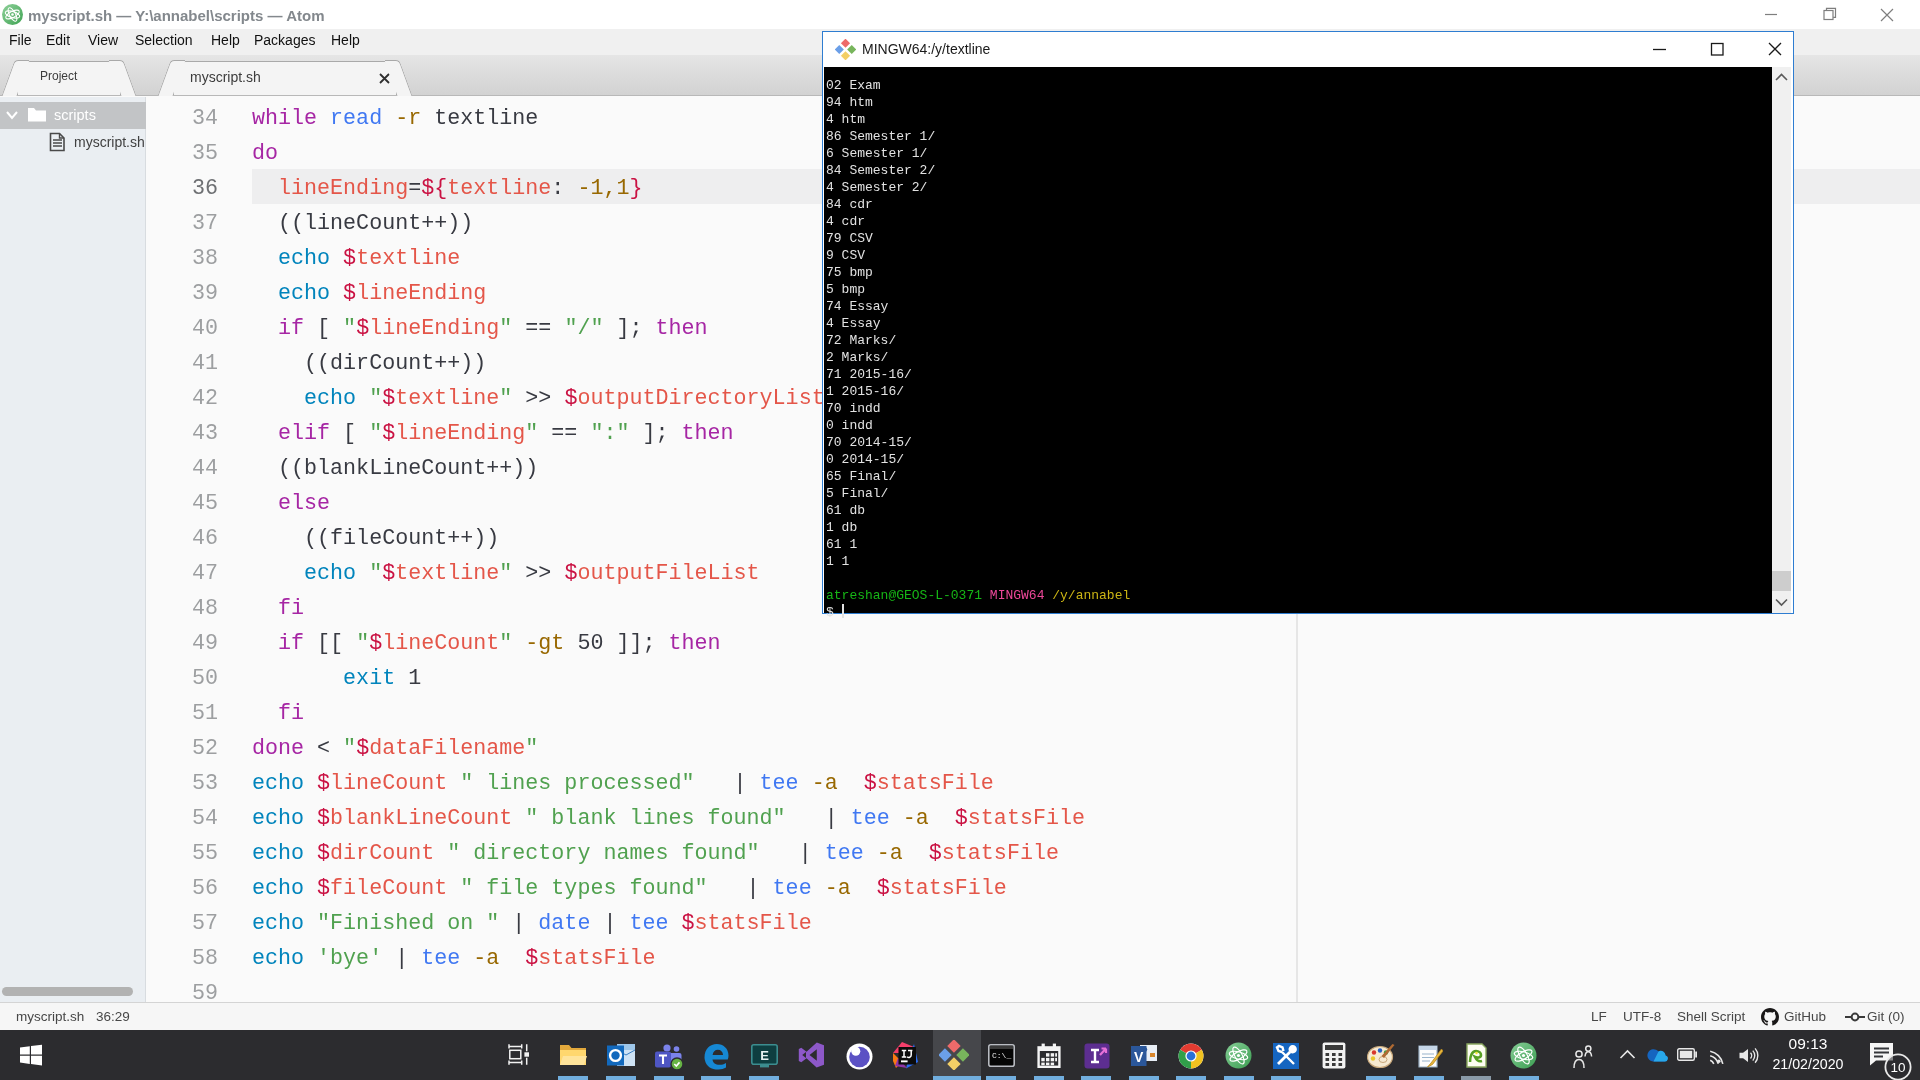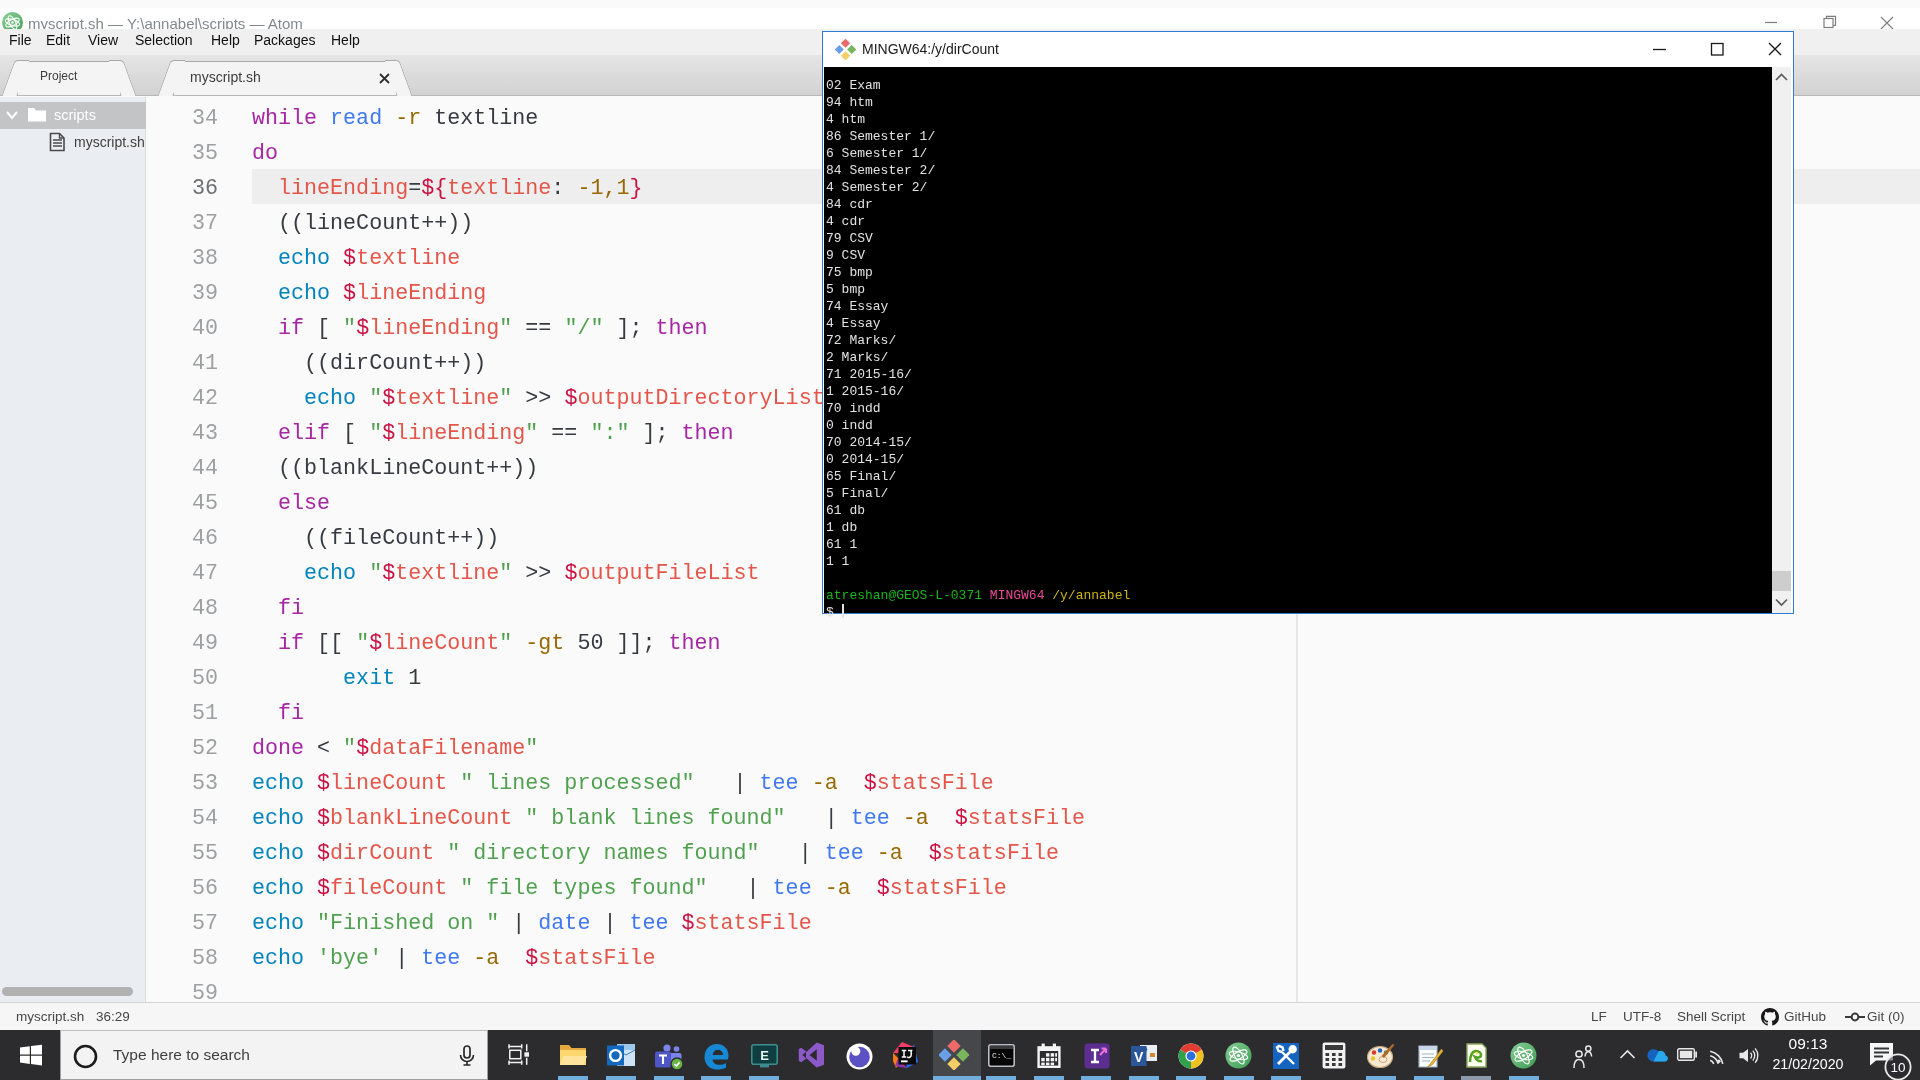--- a/index.html
+++ b/index.html
@@ -1,21 +1,21 @@
 <!DOCTYPE html>
 <html><head>
 <meta charset="utf-8">
 <style>
   * { margin:0; padding:0; box-sizing:border-box; }
   html,body { width:1920px; height:1080px; overflow:hidden; font-family:"Liberation Sans",sans-serif; }
   #stage { position:relative; width:1920px; height:1080px; background:#fafafa; }
   .abs { position:absolute; }
 
   
-  #titlebar { left:0; top:8px; width:1920px; height:29px; background:#ffffff; }
+  #titlebar { left:0; top:0; width:1920px; height:29px; background:#ffffff;font-weight:bold; }
   #title-text { left:28px; top:7px; font-size:15px; color:#83888d; }
   .capbtn { top:0; width:58px; height:29px; color:#7e7e7e; }
   #menubar { left:0; top:29px; width:1920px; height:26px; background:#f0f0f0; }
   .menu-item { position:absolute; top:3px; font-size:14px; color:#101010; }
 
   
   #treeheader { left:0; top:55px; width:146px; height:41px; background:linear-gradient(#e5e5e5,#d2d2d2); border-bottom:1px solid #b8b8b8;}
   #tabbar { left:146px; top:55px; width:1774px; height:41px; background:linear-gradient(#e5e5e5,#d2d2d2); border-bottom:1px solid #b8b8b8; }
   .tab { position:absolute; bottom:0; height:34px; background:#f4f4f4; border:1px solid #a9a9a9; border-bottom:none; }
   .tab:before, .tab:after { content:""; position:absolute; bottom:-1px; width:14px; height:35px; background:#f4f4f4; border-top:1px solid #a9a9a9; }
@@ -220,21 +220,21 @@
   </div>
 
   <div id="term" class="abs">
     <div id="termtitle" class="abs">
       <svg class="abs" style="left:11px;top:7px" width="21" height="21" viewBox="0 0 21 21">
         <rect x="7.25" y="1" width="6.5" height="6.5" transform="rotate(45 10.5 4.25)" fill="#ee6a6a"></rect>
         <rect x="1" y="7.25" width="6.5" height="6.5" transform="rotate(45 4.25 10.5)" fill="#6b9fe8"></rect>
         <rect x="13.5" y="7.25" width="6.5" height="6.5" transform="rotate(45 16.75 10.5)" fill="#78b55c"></rect>
         <rect x="7.25" y="13.5" width="6.5" height="6.5" transform="rotate(45 10.5 16.75)" fill="#f3cf66"></rect>
       </svg>
-      <span class="t">MINGW64:/y/dirCount</span>
+      <span class="t">MINGW64:/y/textline</span>
       <svg class="abs" style="left:805px;top:0" width="60" height="35">
           <line x1="24" y1="17.5" x2="37" y2="17.5" stroke="#1a1a1a" stroke-width="1.3"></line>
         </svg>
       <svg class="abs" style="left:863px;top:0" width="60" height="35">
           <rect x="24.5" y="11.5" width="11.5" height="11.5" fill="none" stroke="#1a1a1a" stroke-width="1.3"></rect>
         </svg>
       <svg class="abs" style="left:921px;top:0" width="60" height="35">
           <path d="M24 11 L36 23 M36 11 L24 23" stroke="#1a1a1a" stroke-width="1.3"></path>
         </svg>
     </div>
@@ -282,30 +282,20 @@
         </svg>
     </div>
   </div>
 
   <div id="taskbar" class="abs">
 
     <svg class="abs" style="left:20px;top:14px" width="22" height="22" viewBox="0 0 22 22">
       <path fill="#ffffff" d="M0 3.6 L9.8 2.3 V10.5 H0 Z M11 2.1 L22 0.7 V10.5 H11 Z M0 11.7 H9.8 V19.9 L0 18.6 Z M11 11.7 H22 V21.5 L11 20.1 Z"></path>
     </svg>
 
-    <div id="searchbox" class="abs">
-      <svg class="abs" style="left:12px;top:13px" width="25" height="25">
-          <circle cx="12.5" cy="12.5" r="10.5" fill="none" stroke="#1c1c1c" stroke-width="2.6"></circle>
-        </svg>
-      <div id="searchtext" class="abs">Type here to search</div>
-      <svg class="abs" style="left:394px;top:13px" width="24" height="24" viewBox="0 0 24 24">
-        <rect x="9" y="2" width="6" height="12" rx="3" fill="none" stroke="#2a2a2a" stroke-width="1.7"></rect>
-        <path d="M5.5 11 a6.5 6.5 0 0 0 13 0 M12 17.5 V21 M8.5 21 h7" fill="none" stroke="#2a2a2a" stroke-width="1.7"></path>
-      </svg>
-    </div>
     <div id="icons">
 
       <div class="abs" style="left:933px;top:0;width:48px;height:50px;background:#46474b;"></div>
 
       <svg class="abs" style="left:508px;top:14px" width="22" height="21" viewBox="0 0 22 21">
         <g stroke="#f2f2f2" fill="none" stroke-width="1.5">
           <path d="M1 0.3 V4.5 M1 2.4 H13.7 M13.7 0.3 V4.5"></path>
           <rect x="1.8" y="6.3" width="11" height="8.4"></rect>
           <path d="M1 16.5 V20.7 M1 18.6 H13.7 M13.7 16.5 V20.7"></path>
           <path d="M18.7 0.3 V7.2 M18.7 13.8 V20.7"></path>

